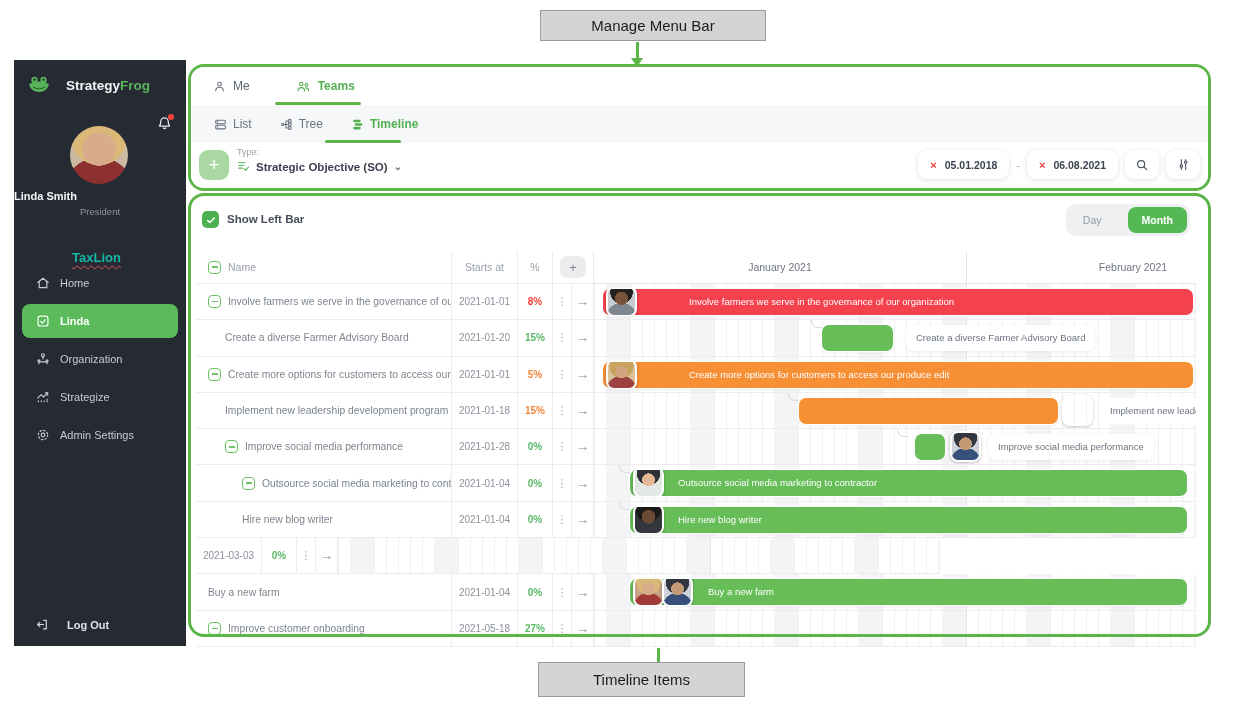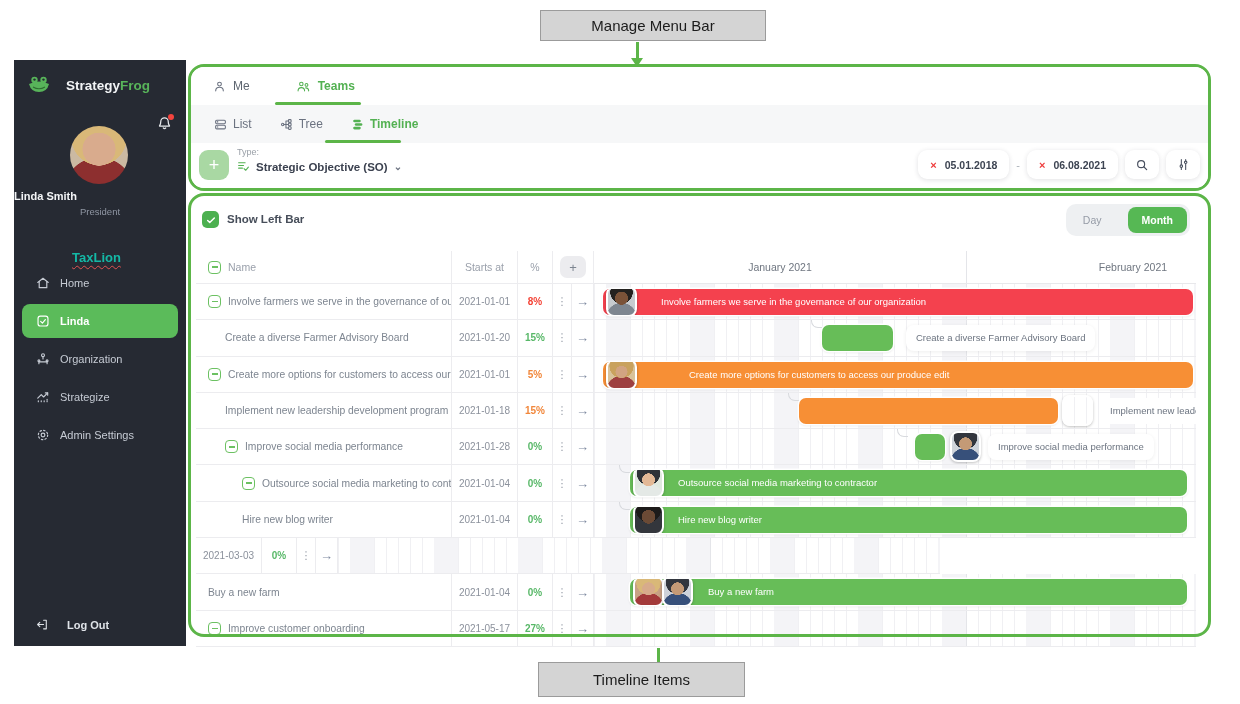--- a/index.html
+++ b/index.html
@@ -363,21 +363,21 @@
     <div class="trow">
       <div class="cell c-name">
           <span class="minus"></span>
           <span>Involve farmers we serve in the governance of our organi...</span>
         </div>
       <div class="cell c-date">2021-01-01</div>
       <div class="cell c-pct pc-red">8%</div>
       <div class="cell c-dots">⋮</div>
       <div class="cell c-arr">→</div>
       <div class="c-gantt">
-        <div class="bar bar-red" style="left:9px;width:590px;padding-left:58px">
+        <div class="bar bar-red" style="left:9px;width:590px;padding-left:86px">
           <span class="avatar a1" style="left:3px"></span>
           <span>Involve farmers we serve in the governance of our organization</span>
         </div>
       </div>
     </div>
 
     <div class="trow">
       <div class="cell c-name ind-1">
           <span>Create a diverse Farmer Advisory Board</span>
         </div>
@@ -500,21 +500,21 @@
           <span>Buy a new farm</span>
         </div>
       </div>
     </div>
 
     <div class="trow">
       <div class="cell c-name">
           <span class="minus"></span>
           <span>Improve customer onboarding</span>
         </div>
-      <div class="cell c-date">2021-05-17</div>
+      <div class="cell c-date">2021-05-18</div>
       <div class="cell c-pct pc-green">27%</div>
       <div class="cell c-dots">⋮</div>
       <div class="cell c-arr">→</div>
       <div class="c-gantt"></div>
     </div>
   </div>
 </div>
 <div class="region2-outline"></div>
 
 </body></html>

